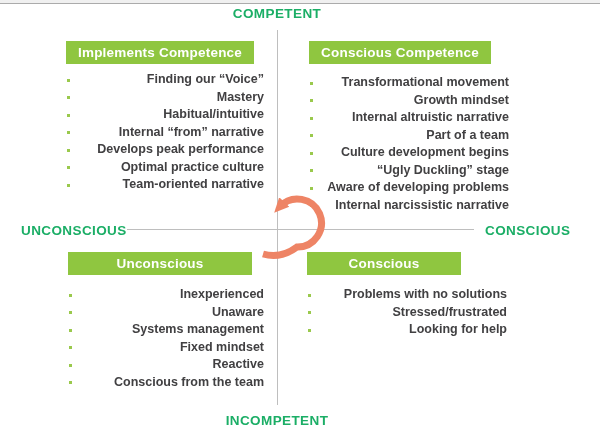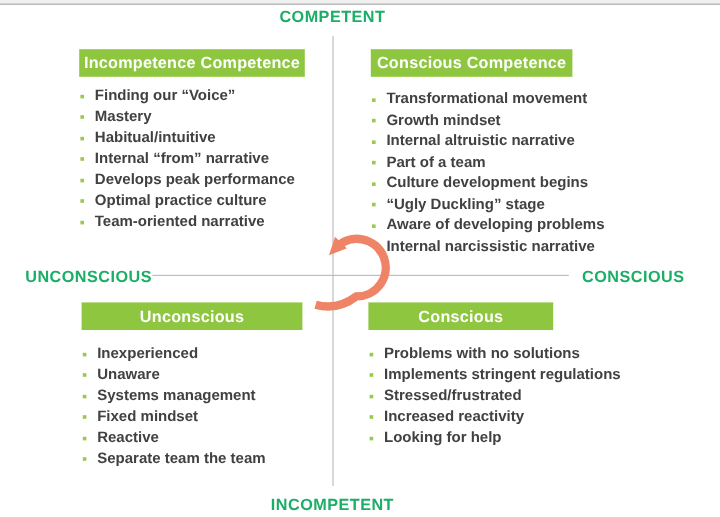--- a/index.html
+++ b/index.html
@@ -63,36 +63,37 @@
     height: 23px;
     line-height: 23px;
     background: var(--box-green);
     color: #ffffff;
     font-size: 13.5px;
     font-weight: 700;
     text-align: center;
     letter-spacing: 0.2px;
   }
   .q1 .q-box { width: 188px; }
-  .q2 .q-box { width: 168px; text-align: center; }
+  .q2 .q-box { width: 182px; text-align: center; }
   .q3 .q-box { width: 184px; }
   .q4 .q-box { width: 154px; }
   .q-list { list-style: none; }
   .q1 .q-list { margin-top: 7px; }
   .q2 .q-list { margin-top: 10px; }
   .q3 .q-list { margin-top: 11px; }
   .q4 .q-list { margin-top: 11px; }
   .q-list li {
     position: relative;
     padding-left: 13px;
     font-size: 12.5px;
     font-weight: 700;
     line-height: 17.5px;
     color: var(--text-dark);
     white-space: nowrap;
+    text-align: right;
   }
   .q-list .bullet {
     position: absolute;
     left: 1px; top: 7.5px;
     width: 3px; height: 3px;
     background: var(--bullet-green);
   }
   .cycle-arrow {
     position: absolute;
     left: 248px; top: 190px;
@@ -109,21 +110,21 @@
 
   <div class="axis-label axis-top">COMPETENT</div>
   <div class="axis-label axis-bottom">INCOMPETENT</div>
   <div class="axis-label axis-left">UNCONSCIOUS</div>
   <div class="axis-label axis-right">CONSCIOUS</div>
 
   <div class="v-axis"></div>
   <div class="h-axis"></div>
 
   <div class="quadrant q1">
-    <div class="q-box">Incompetence Competence</div>
+    <div class="q-box">Implements Competence</div>
     <ul class="q-list">
         <li><span class="bullet"></span><span>Finding our “Voice”</span></li>
         <li><span class="bullet"></span><span>Mastery</span></li>
         <li><span class="bullet"></span><span>Habitual/intuitive</span></li>
         <li><span class="bullet"></span><span>Internal “from” narrative</span></li>
         <li><span class="bullet"></span><span>Develops peak performance</span></li>
         <li><span class="bullet"></span><span>Optimal practice culture</span></li>
         <li><span class="bullet"></span><span>Team-oriented narrative</span></li>
       </ul>
   </div>
@@ -143,31 +144,31 @@
   </div>
 
   <div class="quadrant q3">
     <div class="q-box">Unconscious Incompetence</div>
     <ul class="q-list">
         <li><span class="bullet"></span><span>Inexperienced</span></li>
         <li><span class="bullet"></span><span>Unaware</span></li>
         <li><span class="bullet"></span><span>Systems management</span></li>
         <li><span class="bullet"></span><span>Fixed mindset</span></li>
         <li><span class="bullet"></span><span>Reactive</span></li>
-        <li><span class="bullet"></span><span>Separate team the team</span></li>
+        <li><span class="bullet"></span><span>Conscious from the team</span></li>
       </ul>
   </div>
 
   <div class="quadrant q4">
     <div class="q-box">Conscious Incompetence</div>
     <ul class="q-list">
         <li><span class="bullet"></span><span>Problems with no solutions</span></li>
-        <li><span class="bullet"></span><span>Implements stringent regulations</span></li>
+        <li><span class="bullet"></span></li>
         <li><span class="bullet"></span><span>Stressed/frustrated</span></li>
-        <li><span class="bullet"></span><span>Increased reactivity</span></li>
+        <li><span class="bullet"></span></li>
         <li><span class="bullet"></span><span>Looking for help</span></li>
       </ul>
   </div>
 
   <svg class="cycle-arrow" viewBox="248 190 80 78" xmlns="http://www.w3.org/2000/svg" aria-hidden="true">
     <defs>
       <marker id="arrowhead" viewBox="0 0 10 10" refX="4" refY="5" markerWidth="2.2" markerHeight="2.2" orient="auto">
         <path d="M 0 0.5 L 9.5 5 L 0 9.5 z" fill="#EE8465"></path>
       </marker>
     </defs>

